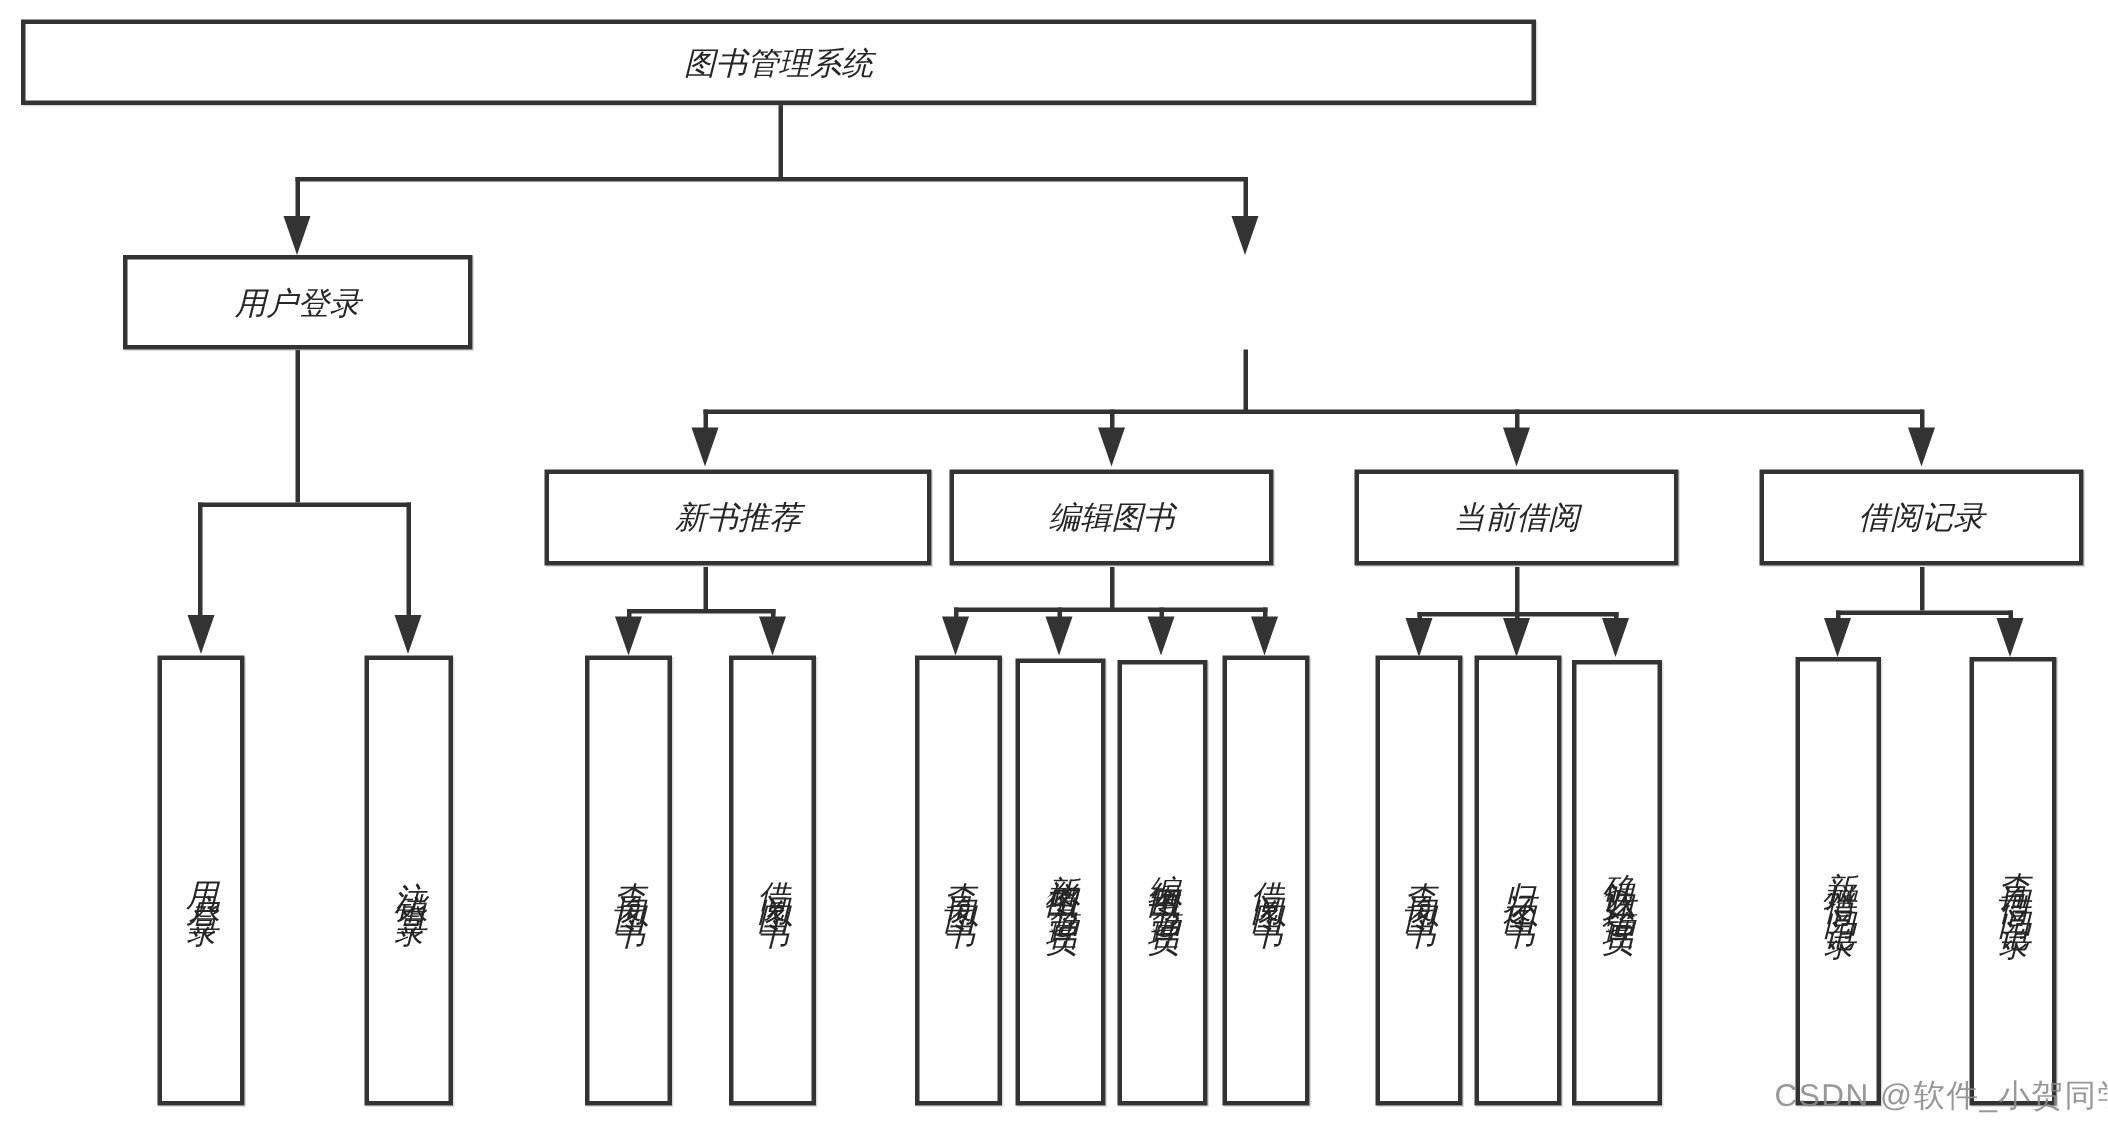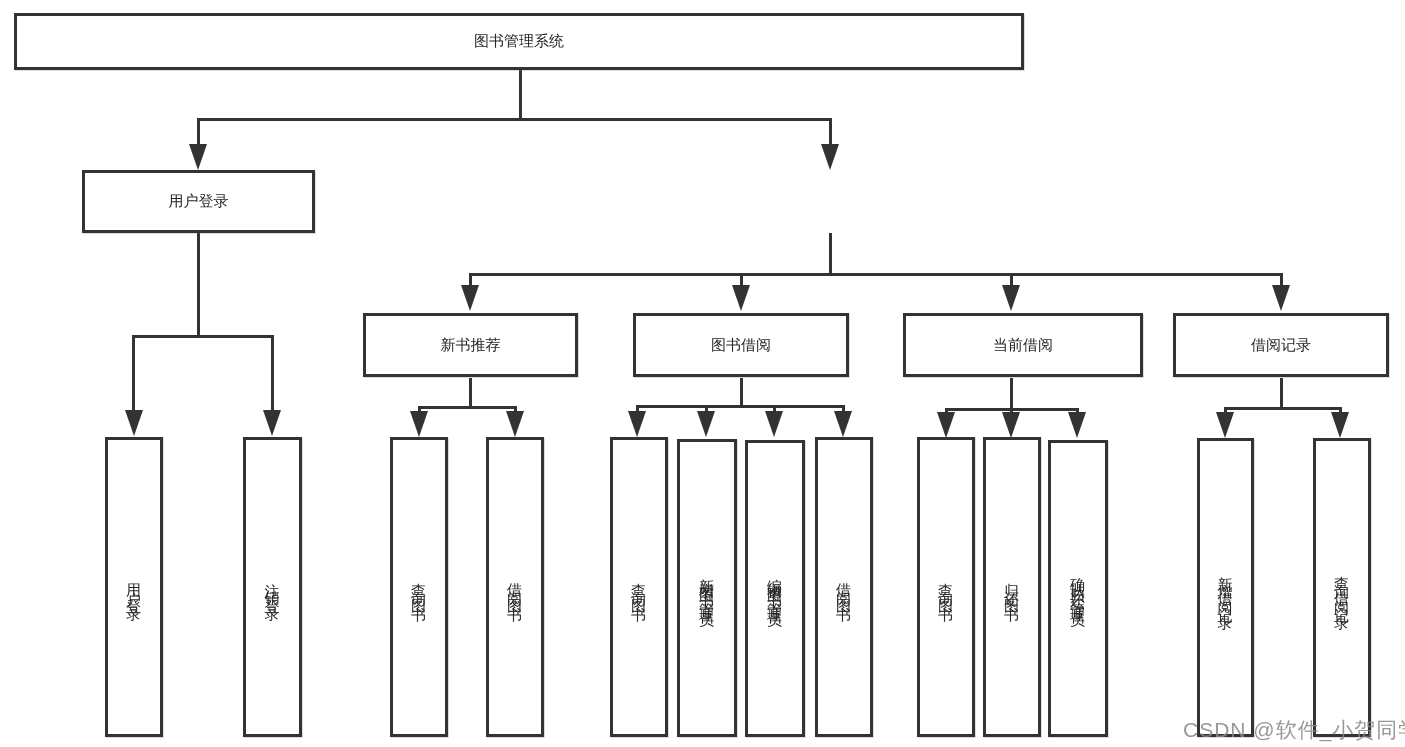--- a/index.html
+++ b/index.html
@@ -28,24 +28,25 @@
   }
   
   .box{
     position:absolute;
     background:#fff;
     border:3px solid var(--line);
     display:flex;
     align-items:center;
     justify-content:center;
     color:var(--ink);
-    font-size:15px;
+    font-size:21px;
     text-align:center;
     box-shadow:1px 1px 0 rgba(120,120,120,.25);
     z-index:2;
+    font-style:italic;
   }
   .box.v{
     writing-mode:vertical-rl;
     letter-spacing:8px;
     line-height:1;
   }
   .watermark{
     position:absolute;
     left:1183px;
     top:716px;
@@ -117,23 +118,23 @@
   <div class="h-line" style="left:1224px;top:407px;width:118px;"></div>
   <div class="v-line" style="left:1224px;top:407px;height:8px;"></div>
   <div class="arrow" style="left:1216px;top:412px;"></div>
   <div class="v-line" style="left:1339px;top:407px;height:8px;"></div>
   <div class="arrow" style="left:1331px;top:412px;"></div>
 
   <div class="box" style="left:14px;top:13px;width:1010px;height:57px;">图书管理系统</div>
 
   <div class="box" style="left:82px;top:170px;width:233px;height:63px;">用户登录</div>
 
-  <div class="box" style="left:363px;top:313px;width:215px;height:64px;">新书推荐</div>
-  <div class="box" style="left:633px;top:313px;width:216px;height:64px;">图书借阅</div>
-  <div class="box" style="left:903px;top:313px;width:240px;height:64px;">当前借阅</div>
+  <div class="box" style="left:363px;top:313px;width:258px;height:64px;">新书推荐</div>
+  <div class="box" style="left:633px;top:313px;width:216px;height:64px;">编辑图书</div>
+  <div class="box" style="left:903px;top:313px;width:216px;height:64px;">当前借阅</div>
   <div class="box" style="left:1173px;top:313px;width:216px;height:64px;">借阅记录</div>
 
   <div class="box v" style="left:105px;top:437px;width:58px;height:300px;">用户登录</div>
   <div class="box v" style="left:243px;top:437px;width:59px;height:300px;">注销登录</div>
 
   <div class="box v" style="left:390px;top:437px;width:58px;height:300px;">查询图书</div>
   <div class="box v" style="left:486px;top:437px;width:58px;height:300px;">借阅图书</div>
 
   <div class="box v" style="left:610px;top:437px;width:58px;height:300px;">查询图书</div>
   <div class="box v" style="left:677px;top:439px;width:60px;height:298px;letter-spacing:5px;">新增图书（管理员）</div>

